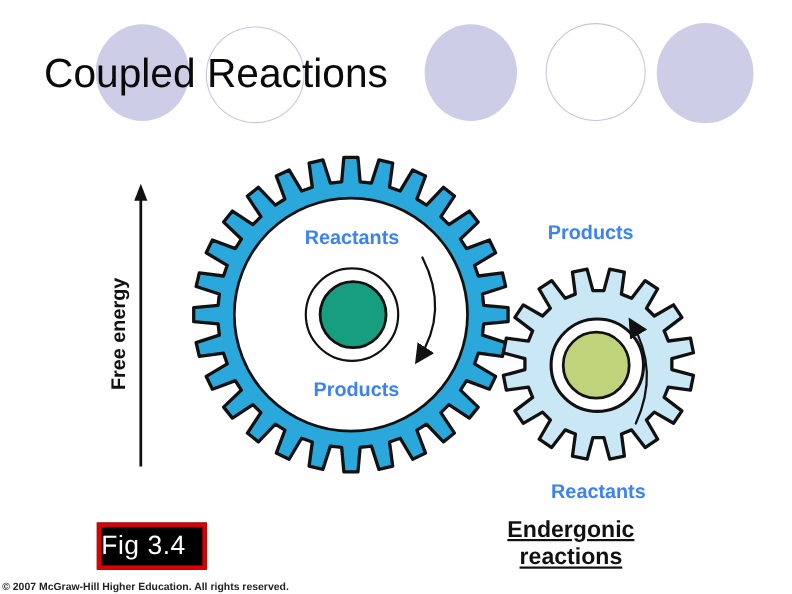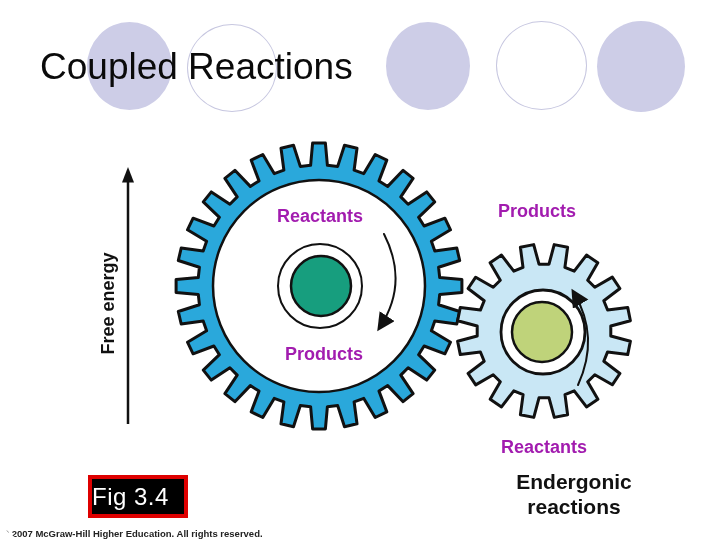--- a/index.html
+++ b/index.html
@@ -1,18 +1,18 @@
 <!DOCTYPE html>
 <html style="--large-gear-fill: #2AA8DB; --large-hub-fill: #179E7E; --small-gear-fill: #C9E7F5; --small-hub-fill: #BFD37A; --decorative-ellipse-fill: #CDCDE7; --decorative-ellipse-outline: #C7C7E0; --fig-box-bg: #000000; --fig-box-border: #DE0000;"><head>
 <meta charset="utf-8">
 <style>
   html,body{margin:0;padding:0;background:#fff;}
   .slide{
     position:relative;width:720px;height:540px;background:#ffffff;overflow:hidden;
-    font-family:"Liberation Sans", sans-serif;color:#111;border-radius:27px;
+    font-family:"Liberation Sans", sans-serif;color:#111;
   }
   
   .ellipse{position:absolute;border-radius:50%;z-index:1;}
   .filled{background:var(--decorative-ellipse-fill,#CDCDE7);}
   .outlined{background:#ffffff;border:1.5px solid var(--decorative-ellipse-outline,#C7C7E0);box-sizing:border-box;}
   .e1{left:87px;top:22px;width:85px;height:88px;}
   .e2{left:187px;top:24px;width:90px;height:88px;}
   .e3{left:386px;top:22px;width:84px;height:88px;}
   .e4{left:496px;top:21px;width:91px;height:89px;}
   .e5{left:597px;top:21px;width:88px;height:91px;}
@@ -21,40 +21,40 @@
     position:absolute;left:40px;top:46px;margin:0;z-index:3;
     font-size:37px;font-weight:400;color:#0a0a0a;white-space:nowrap;
   }
 
   .fig{position:absolute;left:0;top:0;z-index:2;}
   .ink{stroke:#111;stroke-width:3;stroke-linejoin:round;}
   .arrow{fill:none;stroke:#111;stroke-width:2;stroke-linecap:round;}
   .ink-line{stroke:#111;stroke-width:2.5;}
 
   .lbl{
-    position:absolute;z-index:4;font-weight:bold;color:#a21caf;
+    position:absolute;z-index:4;font-weight:bold;color:#3b82f6;
     transform:translateX(-50%);white-space:nowrap;font-size:18px;
   }
   .lg-top{left:320px;top:206px;}
   .lg-bottom{left:324px;top:344px;}
   .sm-top{left:537px;top:201px;}
   .sm-bottom{left:544px;top:437px;}
 
   .axis-label{
     position:absolute;left:-27px;top:293px;width:270px;z-index:4;
     text-align:center;font-size:18px;font-weight:bold;color:#111;
     transform:rotate(-90deg);
   }
 
   .caption{
     position:absolute;z-index:4;font-weight:bold;font-size:21px;line-height:25px;
     color:#111;text-align:center;transform:translateX(-50%);
   }
   .cap-ex{left:326px;top:469px;width:130px;}
-  .cap-en{left:574px;top:469px;width:140px;}
+  .cap-en{left:519px;top:469px;width:140px;text-decoration:underline;}
 
   .figbox{
     position:absolute;left:88px;top:475px;width:100px;height:43px;z-index:4;
     background:var(--fig-box-bg,#000);border:4px solid var(--fig-box-border,#DE0000);
     box-sizing:border-box;display:flex;align-items:center;justify-content:flex-start;
   }
   .figbox span{color:#fff;font-size:24px;letter-spacing:0.5px;}
 
   .copyright{
     position:absolute;left:2px;top:528px;z-index:4;

